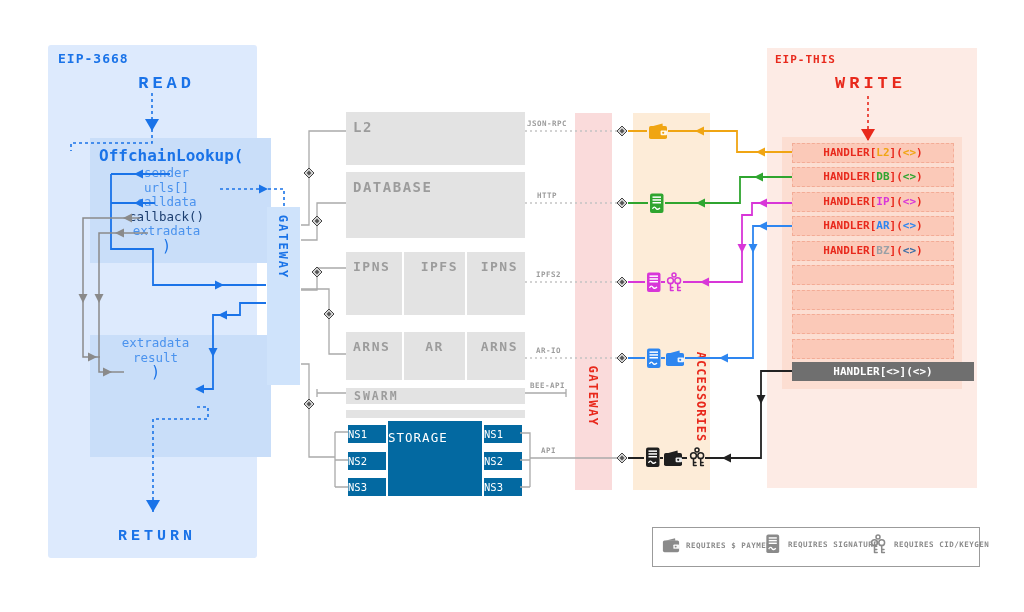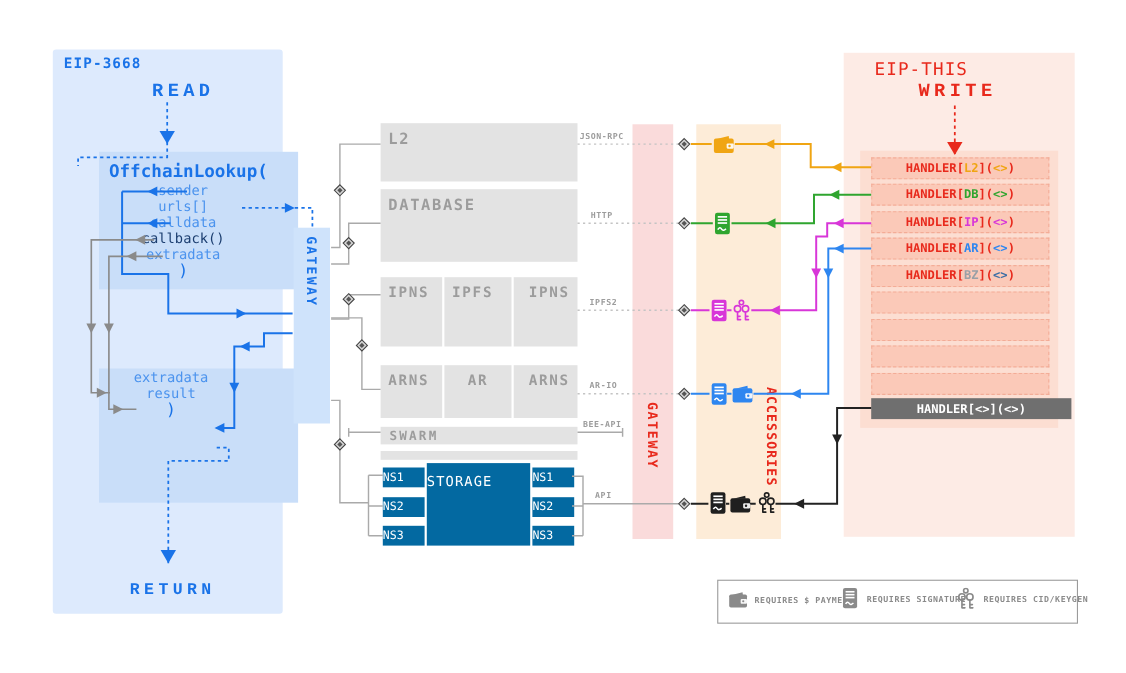--- a/index.html
+++ b/index.html
@@ -13,21 +13,21 @@
   .panel-pink{background:#fdebe5;}
   .inner-pink{background:#fcded2;}
   .bar-pink{background:#fadbdb;}
   .bar-orange{background:#fdecd8;}
   
   .gblock{background:#e3e3e3;color:#9c9c9c;font-weight:bold;letter-spacing:1.5px;}
   .gblock .lbl{padding:7px 7px;font-size:14px;}
   .dblock{background:#0369a1;color:#fff;font-weight:normal;text-align:left;}
   
   .blue-title{color:#1a73e8;font-size:13px;font-weight:bold;letter-spacing:1px;}
-  .red-title{color:#e8291c;font-size:16px;font-weight:normal;letter-spacing:1px;margin-left:20px;}
+  .red-title{color:#e8291c;font-size:11px;font-weight:bold;letter-spacing:1px;}
   .big-verb{font-size:17px;font-weight:bold;letter-spacing:4px;text-align:right;font-family:Liberation Mono, monospace;}
   .code-title{color:#1a73e8;font-size:16px;font-weight:bold;}
   .param{color:#4b93ee;font-size:12.5px;font-weight:normal;text-align:center;line-height:14.6px;}
   .param.navy{color:#1c3e70;}
   .proto{color:#9c9c9c;font-size:7.5px;font-weight:bold;letter-spacing:0.5px;}
   .vlabel{font-size:12px;font-weight:bold;white-space:nowrap;}
   .handler-box{background:#fbc9b8;border:1px dashed rgba(230,120,90,0.35);color:#e8291c;
                font-size:11px;font-weight:bold;text-align:center;line-height:18px;}
   .handler-dark{background:#6f6f6f;color:#fff;font-size:11px;font-weight:bold;
                 text-align:center;line-height:19px;}
@@ -75,21 +75,21 @@
       <div class="lbl">L2</div>
     </div>
   <div class="abs gblock" style="left:346px;top:172px;width:179px;height:66px;">
       <div class="lbl">DATABASE</div>
     </div>
 
   <div class="abs gblock" style="left:346px;top:252px;width:56px;height:63px;">
       <div class="lbl" style="font-size:13px;">IPNS</div>
     </div>
   <div class="abs gblock" style="left:404px;top:252px;width:61px;height:63px;">
-      <div class="lbl" style="font-size:13px;text-align:left;">IPFS</div>
+      <div class="lbl" style="font-size:13px;text-align:right;">IPFS</div>
     </div>
   <div class="abs gblock" style="left:467px;top:252px;width:58px;height:63px;">
       <div class="lbl" style="font-size:13px;text-align:right;">IPNS</div>
     </div>
 
   <div class="abs gblock" style="left:346px;top:332px;width:56px;height:48px;">
       <div class="lbl" style="font-size:13px;">ARNS</div>
     </div>
   <div class="abs gblock" style="left:404px;top:332px;width:61px;height:48px;">
       <div class="lbl" style="font-size:13px;text-align:center;">AR</div>

